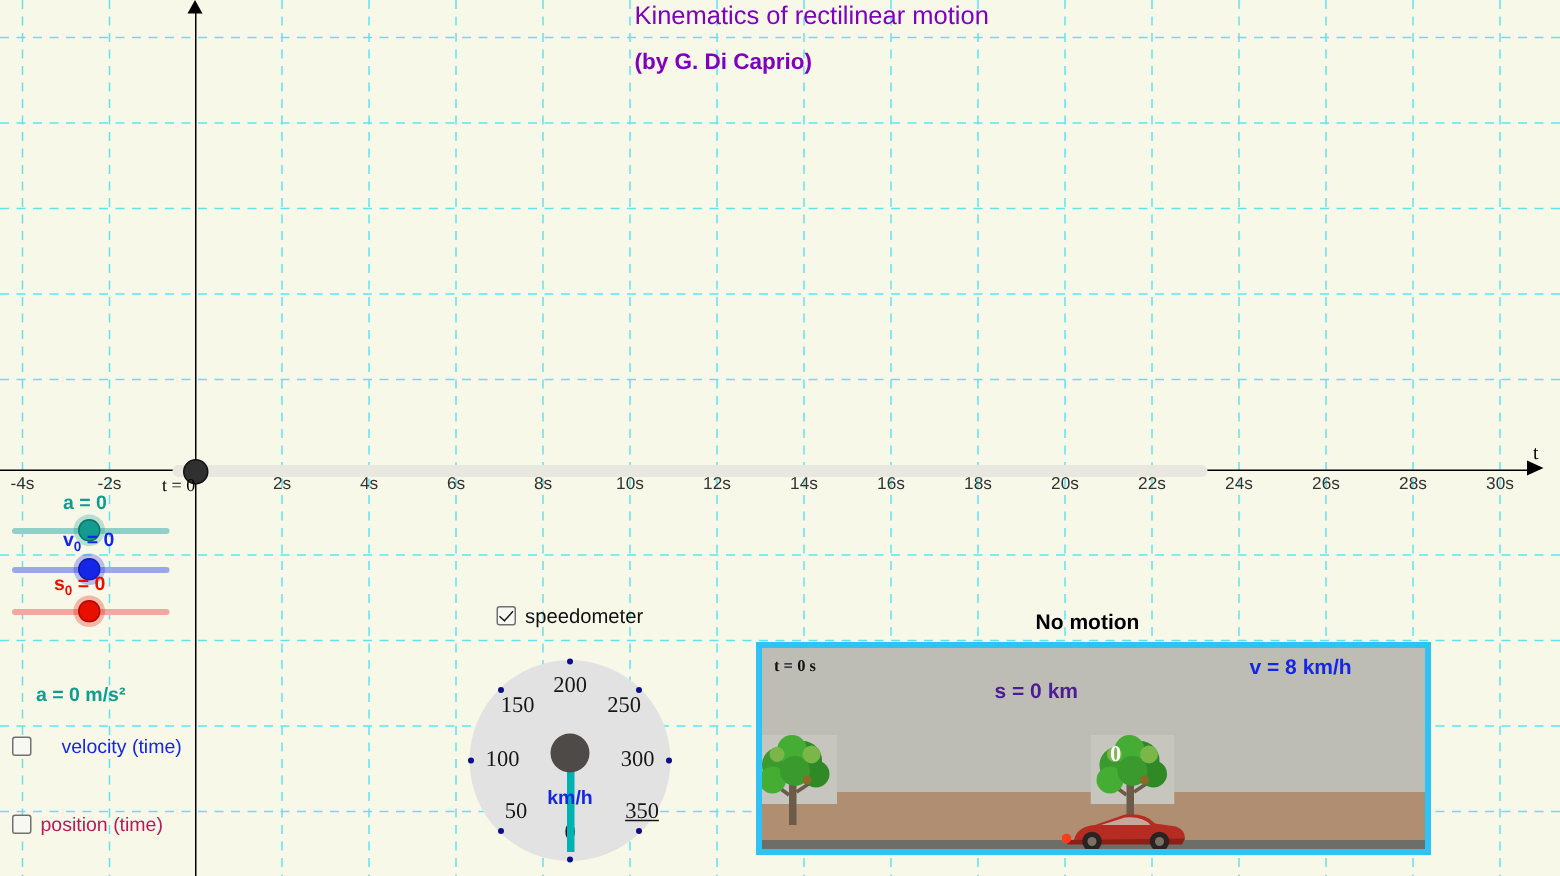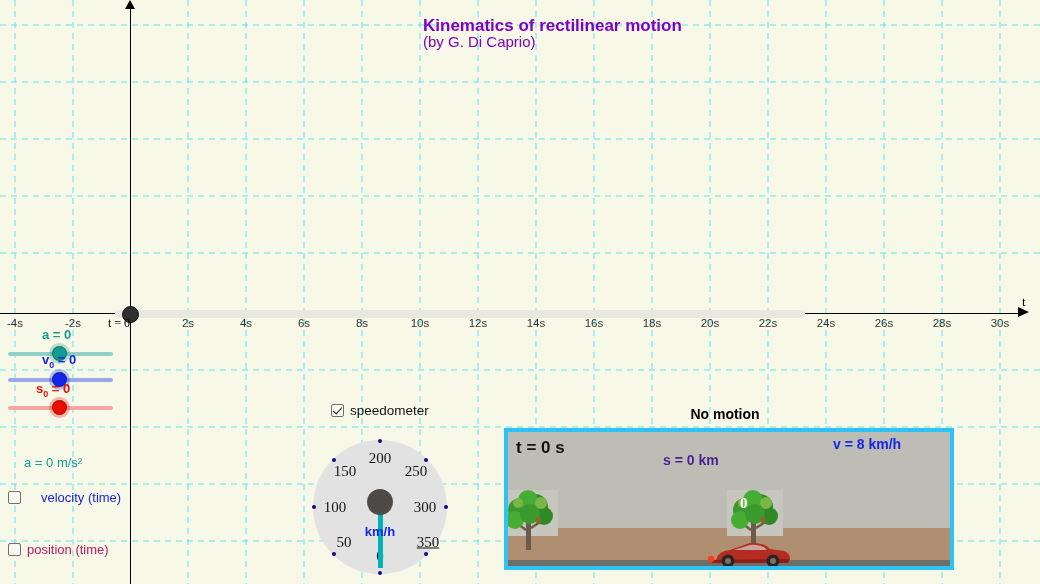--- a/index.html
+++ b/index.html
@@ -116,21 +116,21 @@
 
   
   #track-s { top: 406px; background: #f3a7a0; }
   #knob-s  { left: 52px; top: 400px; background: #e81000; }
   #knob-s::after { background: rgba(232,16,0,.28); }
   #label-s { left: 36px; top: 381px; color: #e81000; }
 
   
   #accel-readout {
     position: absolute; left: 24px; top: 455px;
-    font-size: 13px; font-weight: normal; color: #0f9d91;
+    font-size: 13px; font-weight: bold; color: #0f9d91;
     white-space: nowrap;
   }
   .chk-row {
     position: absolute; display: flex; align-items: center; gap: 6px;
   }
   .chk-box {
     width: 13px; height: 13px; flex: 0 0 13px;
     border: 1.5px solid #707070; background: #f8f8f2;
     border-radius: 2px; position: relative;
   }
@@ -205,21 +205,21 @@
     background: #bdbdb5;
     overflow: hidden;
   }
   #anim-sky { position: absolute; left: 0; top: 0; right: 0; height: 96px; background: #bdbdb5; }
   #anim-ground { position: absolute; left: 0; top: 96px; right: 0; bottom: 6px; background: #b08e71; }
   #anim-road { position: absolute; left: 0; bottom: 0; right: 0; height: 6px; background: #6e6e68; }
 
   .anim-readout {
     position: absolute; font-weight: bold; white-space: nowrap;
   }
-  #readout-t { left: 8px; top: 6px; font-size: 17px; color: #111; }
+  #readout-t { left: 8px; top: 6px; font-size: 11px; color: #111; font-family: Liberation Serif, serif; }
   #readout-s { left: 155px; top: 20px; font-size: 14px; color: #4c1d95; }
   #readout-v { left: 325px; top: 4px; font-size: 14px; color: #1526e8; }
 
   .tree { position: absolute; width: 56px; height: 62px; }
   #tree-1 { left: -6px; top: 58px; }
   #tree-2 { left: 219px; top: 58px; }
   .tree-flag {
     position: absolute; left: 17px; top: 8px;
     font-size: 15px; font-weight: bold; color: #ffffff;
     font-family: "Liberation Serif", serif;
@@ -253,22 +253,22 @@
     <line x1="0" y1="139" x2="1040" y2="139"></line>
     <line x1="0" y1="196" x2="1040" y2="196"></line>
     <line x1="0" y1="253" x2="1040" y2="253"></line>
     <line x1="0" y1="370" x2="1040" y2="370"></line>
     <line x1="0" y1="427" x2="1040" y2="427"></line>
     <line x1="0" y1="484" x2="1040" y2="484"></line>
     <line x1="0" y1="541" x2="1040" y2="541"></line>
   </g>
 </svg>
 
-<div style="position:absolute;left:423px;top:16px;font-size:17px;font-weight:bold;color:#8000c0;">Kinematics of rectilinear motion</div>
-<div style="position:absolute;left:423px;top:33px;font-size:15px;font-weight:normal;color:#8000c0;">(by G. Di Caprio)</div>
+<div style="position:absolute;left:423px;top:1px;font-size:17px;font-weight:normal;color:#8000c0;">Kinematics of rectilinear motion</div>
+<div style="position:absolute;left:423px;top:33px;font-size:15px;font-weight:bold;color:#8000c0;">(by G. Di Caprio)</div>
 
 <div id="xaxis"></div>
 <div id="xaxis-arrow"></div>
 <div id="xaxis-name">t</div>
 <div id="yaxis"></div>
 <div id="yaxis-arrow"></div>
 
 <div class="tick-label" style="left:15px">-4s</div>
 <div class="tick-label" style="left:73px">-2s</div>
 <div class="tick-label" style="left:188px">2s</div>

